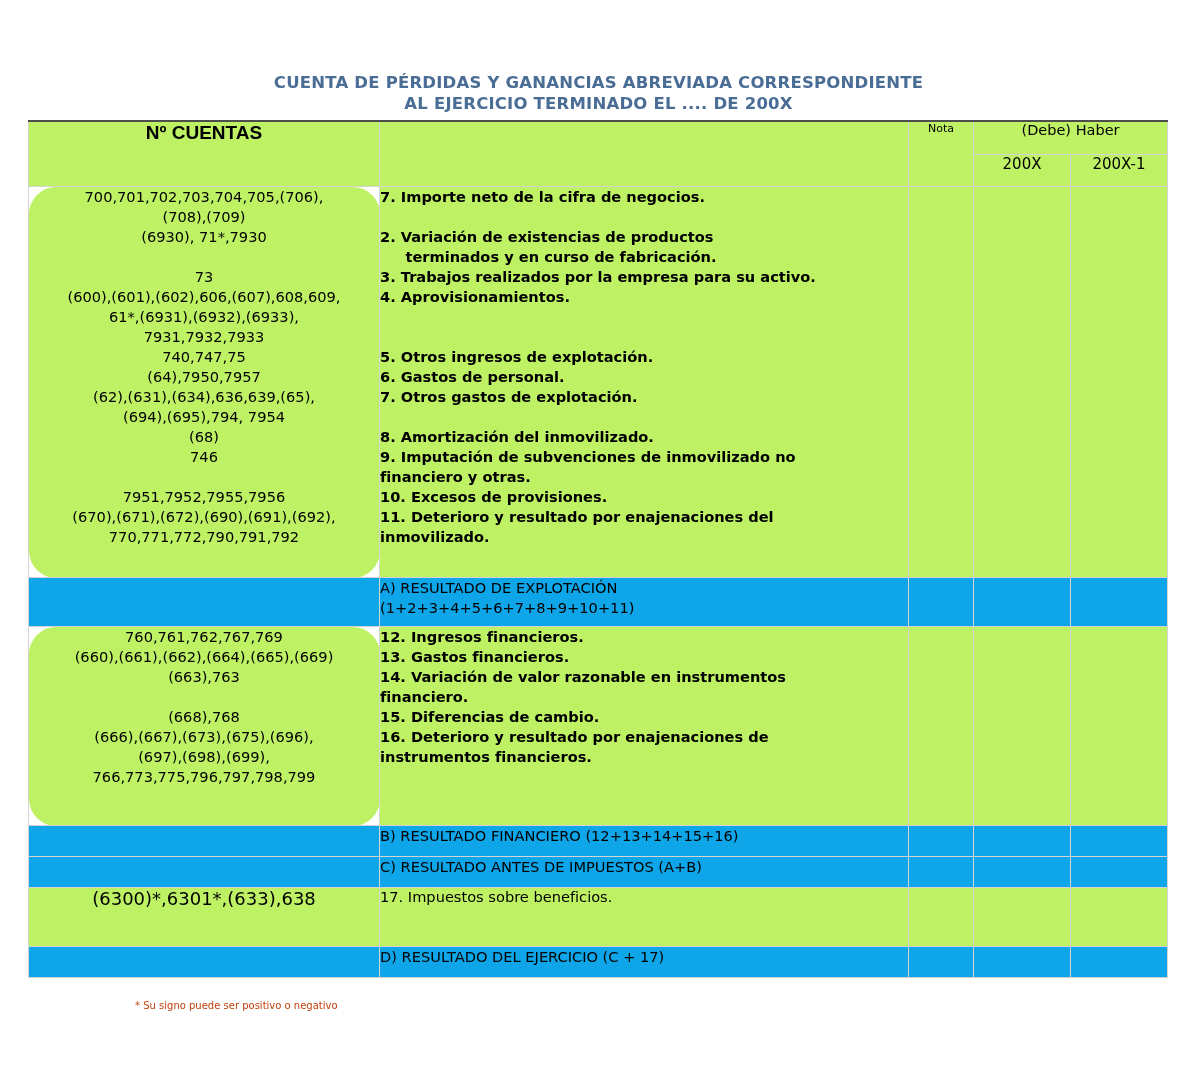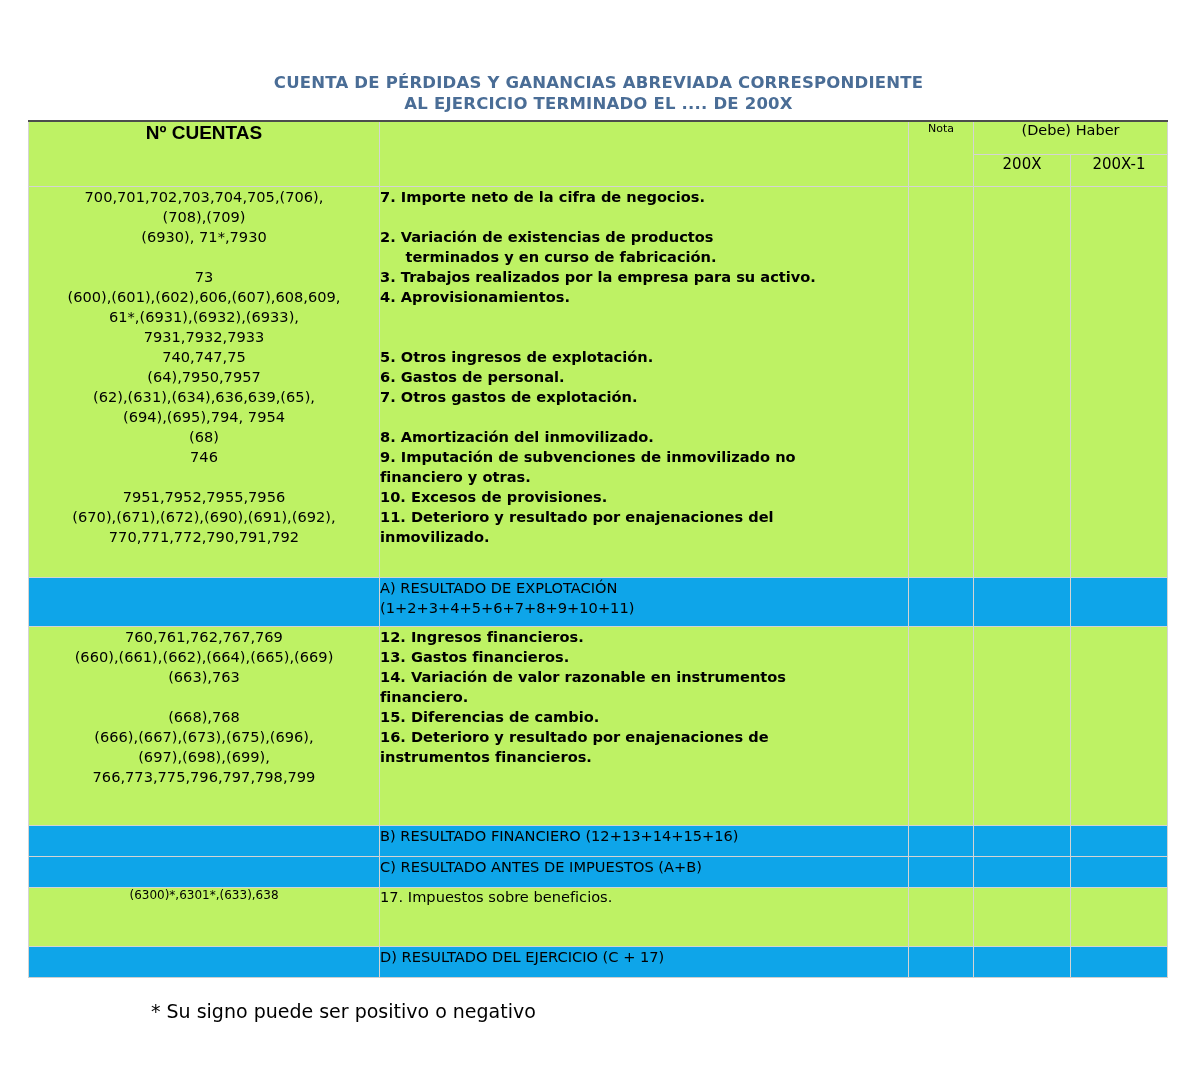--- a/index.html
+++ b/index.html
@@ -105,20 +105,21 @@
     padding: 3px 0 3px 0;
   }
 
   
   td.accounts-cell {
     text-align: center;
     font-size: 14.6px;
     line-height: 20px;
     padding: 10px 6px 10px 6px;
     font-family: "DejaVu Sans", sans-serif;
+    border-radius: 27px;
   }
   td.accounts-cell .grp { display: block; }
   td.accounts-cell .ln { display: block; white-space: pre-wrap; }
   td.accounts-cell .gap { display: block; height: 20px; }
 
   td.desc-cell {
     font-size: 14.6px;
     line-height: 20px;
     padding: 12px 8px 10px 11px;
     font-weight: bold;
@@ -148,39 +149,39 @@
   tr.h-c td  { height: 30px; }
   tr.h-d td  { height: 30px; }
 
   tr.block1 td { height: 390px; }
   tr.block2 td { height: 198px; margin-left: 44px; }
   tr.row17 td  { height: 58px; }
 
   td.row17-accounts {
     text-align: center;
     vertical-align: middle;
-    font-size: 12px;
+    font-size: 18px;
   }
   td.row17-desc {
     vertical-align: middle;
     font-weight: normal;
     font-size: 14.6px;
     padding-left: 11px;
   }
 
   
   tr.h-d td { border-bottom: 1px solid #cfcfcf; }
 
   
   .footnote {
     position: absolute;
-    left: 151px;
+    left: 135px;
     top: 1000px;
-    font-size: 19px;
-    color: #000000;
+    font-size: 10px;
+    color: #c2410c;
     font-family: "DejaVu Sans", sans-serif;
     white-space: pre;
   }
 </style>
 </head>
 <body>
 
 <div class="page">
 
   <div class="doc-title">

